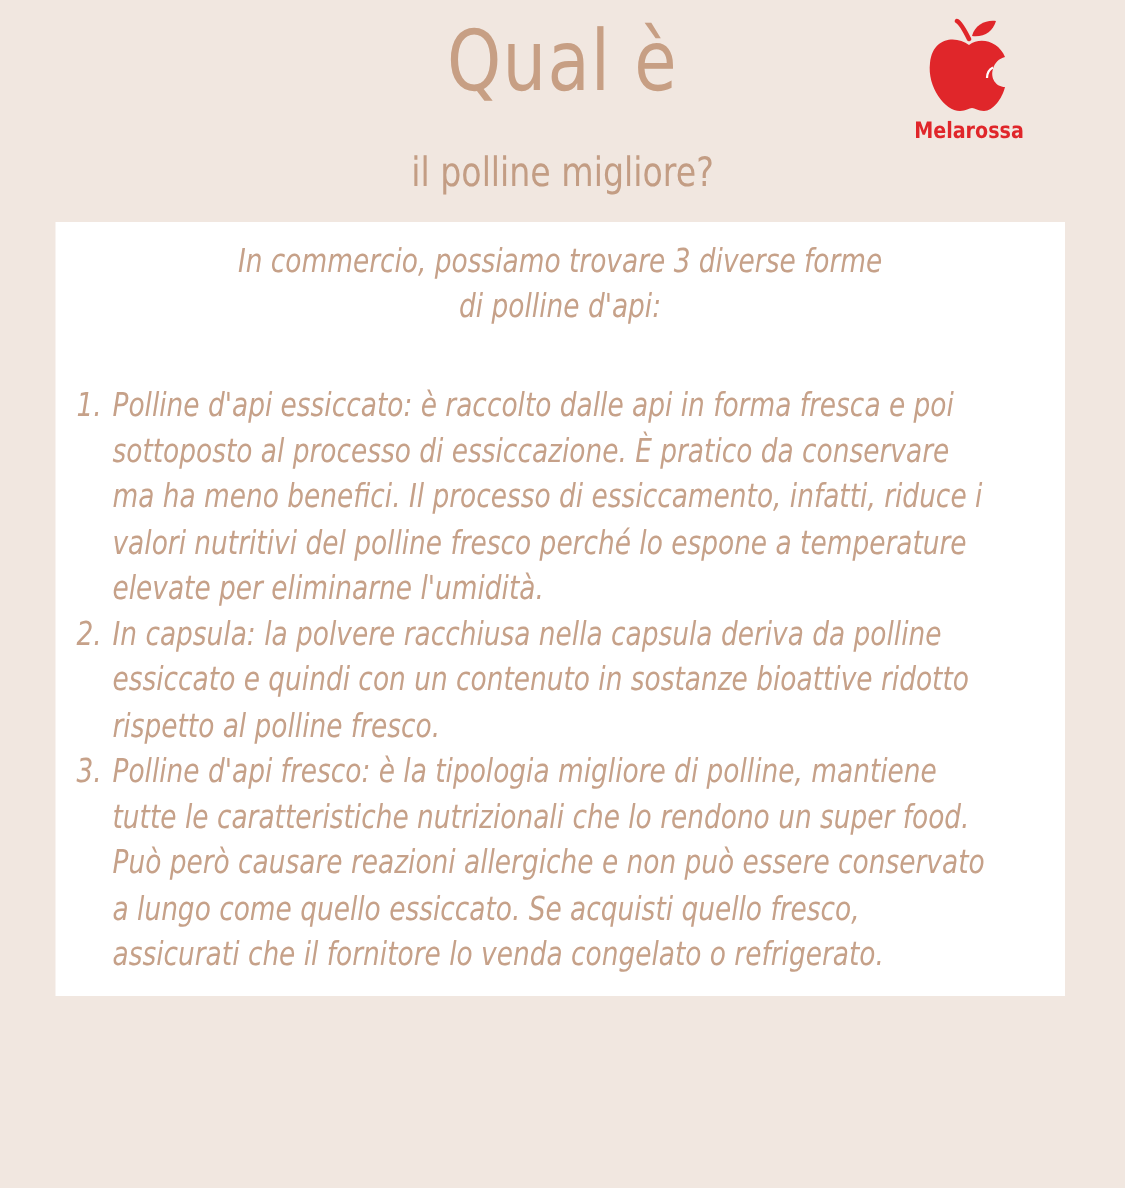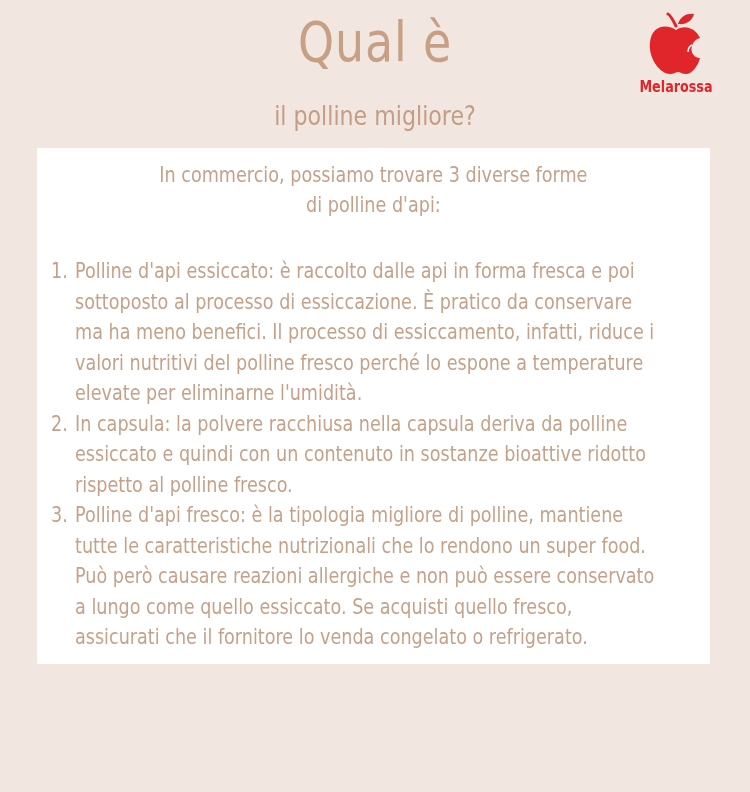--- a/index.html
+++ b/index.html
@@ -4,26 +4,26 @@
 <style>
   html,body{margin:0;padding:0;}
   body{width:750px;height:792px;background:#f1e7e0;position:relative;overflow:hidden;
        font-family:"Liberation Sans", "DejaVu Sans", sans-serif;color:#c6a189;}
   .title{position:absolute;left:0;width:750px;top:2px;text-align:center;
          font-family:"DejaVu Sans", sans-serif;font-size:56px;letter-spacing:1px;
          color:#c79f84;line-height:80px;transform:scaleX(0.82);transform-origin:375px 0;}
   .subtitle{position:absolute;left:0;width:750px;top:98px;text-align:center;
          font-family:"DejaVu Sans", sans-serif;font-size:27px;color:#c39d84;
          line-height:36px;transform:scaleX(0.82);transform-origin:375px 0;}
-  .logo{position:absolute;left:626px;top:12px;width:100px;height:90px;}
+  .logo{position:absolute;left:596px;top:12px;width:100px;height:90px;}
   .logo svg{position:absolute;left:20px;top:0;}
   .logo-text{position:absolute;left:0;top:66px;width:100px;text-align:center;
          font-family:"DejaVu Sans", sans-serif;font-weight:bold;font-size:15px;color:#e0262a;
          transform:scaleX(0.85);}
-  .card{position:absolute;left:37px;top:148px;width:673px;height:516px;background:#ffffff;}
+  .card{position:absolute;left:37px;top:148px;width:673px;height:516px;background:#ffffff;font-style:italic;}
   .intro{position:absolute;left:0;top:12px;width:673px;text-align:center;
          font-family:"DejaVu Sans", sans-serif;font-size:22px;line-height:30px;color:#c6a189;
          transform:scaleX(0.8);transform-origin:336px 0;}
   .list{position:absolute;left:14px;top:108px;width:760px;
          font-family:"DejaVu Sans", sans-serif;font-size:22px;line-height:30.5px;color:#c6a189;
          transform:scaleX(0.8);transform-origin:0 0;margin:0;padding:0;list-style:none;}
   .list li{position:relative;padding-left:30px;}
   .list .num{position:absolute;left:0;top:0;}
 </style>
 </head>

